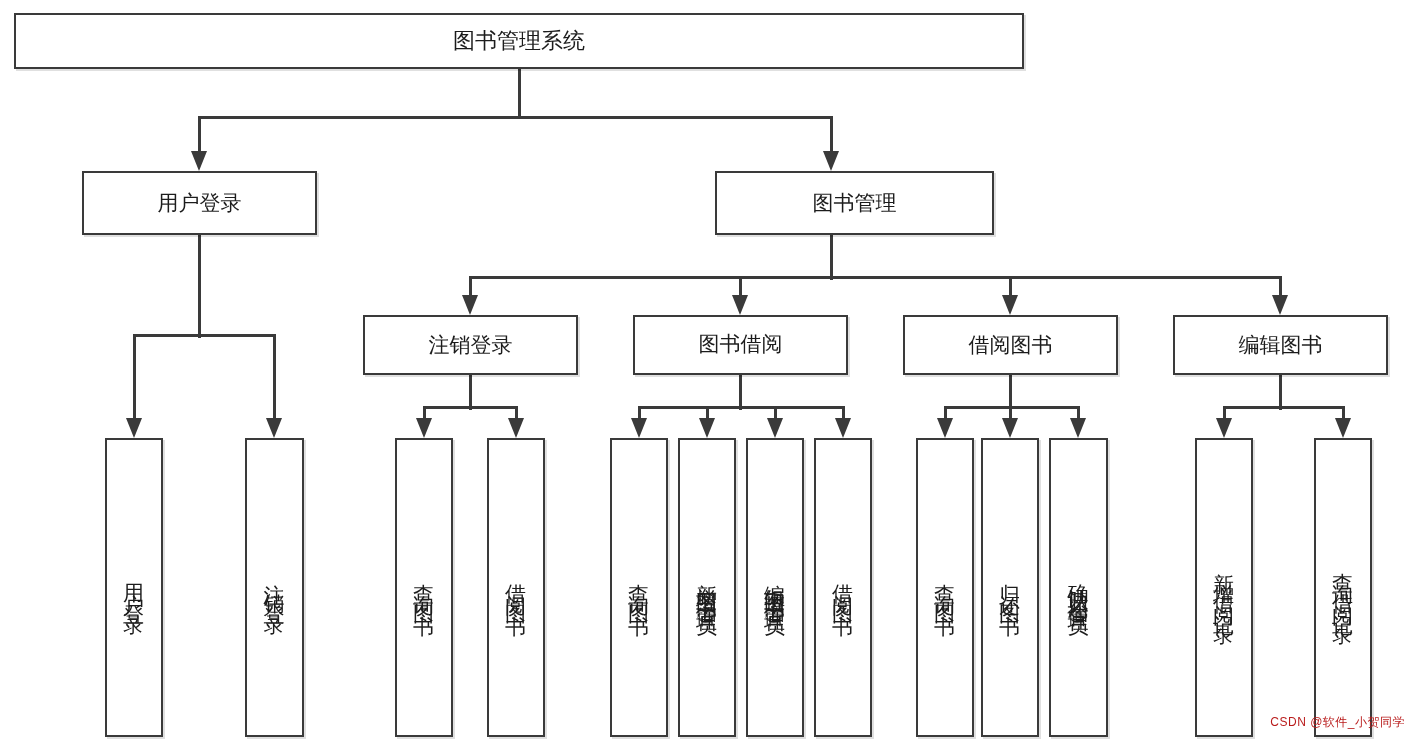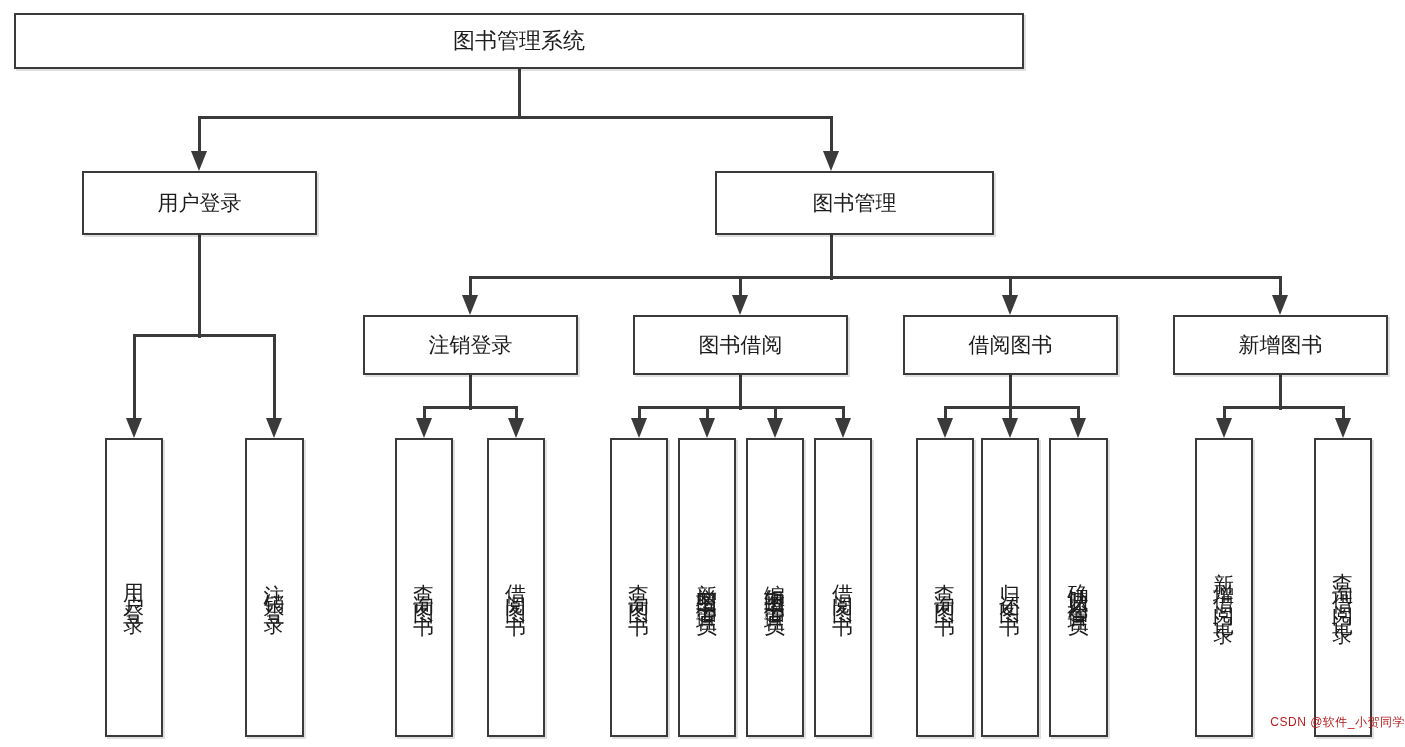--- a/index.html
+++ b/index.html
@@ -101,28 +101,28 @@
   <div class="node" style="left:82px;top:171px;width:235px;height:64px;">
     <span>用户登录</span>
   </div>
   <div class="node" style="left:715px;top:171px;width:279px;height:64px;">
     <span>图书管理</span>
   </div>
 
   <div class="node" style="left:363px;top:315px;width:215px;height:60px;">
     <span>注销登录</span>
   </div>
-  <div class="node" style="left:633px;top:315px;width:215px;height:60px;">
+  <div class="node" style="left:633px;top:315px;width:215px;height:60px;font-family:Liberation Serif, serif;">
     <span>图书借阅</span>
   </div>
   <div class="node" style="left:903px;top:315px;width:215px;height:60px;">
     <span>借阅图书</span>
   </div>
   <div class="node" style="left:1173px;top:315px;width:215px;height:60px;">
-    <span>新增图书</span>
+    <span>编辑图书</span>
   </div>
 
   <div class="node" style="left:105px;top:438px;width:58px;height:299px;">
     <span class="vtext">用户登录</span>
   </div>
   <div class="node" style="left:245px;top:438px;width:59px;height:299px;">
     <span class="vtext">注销登录</span>
   </div>
 
   <div class="node" style="left:395px;top:438px;width:58px;height:299px;">

